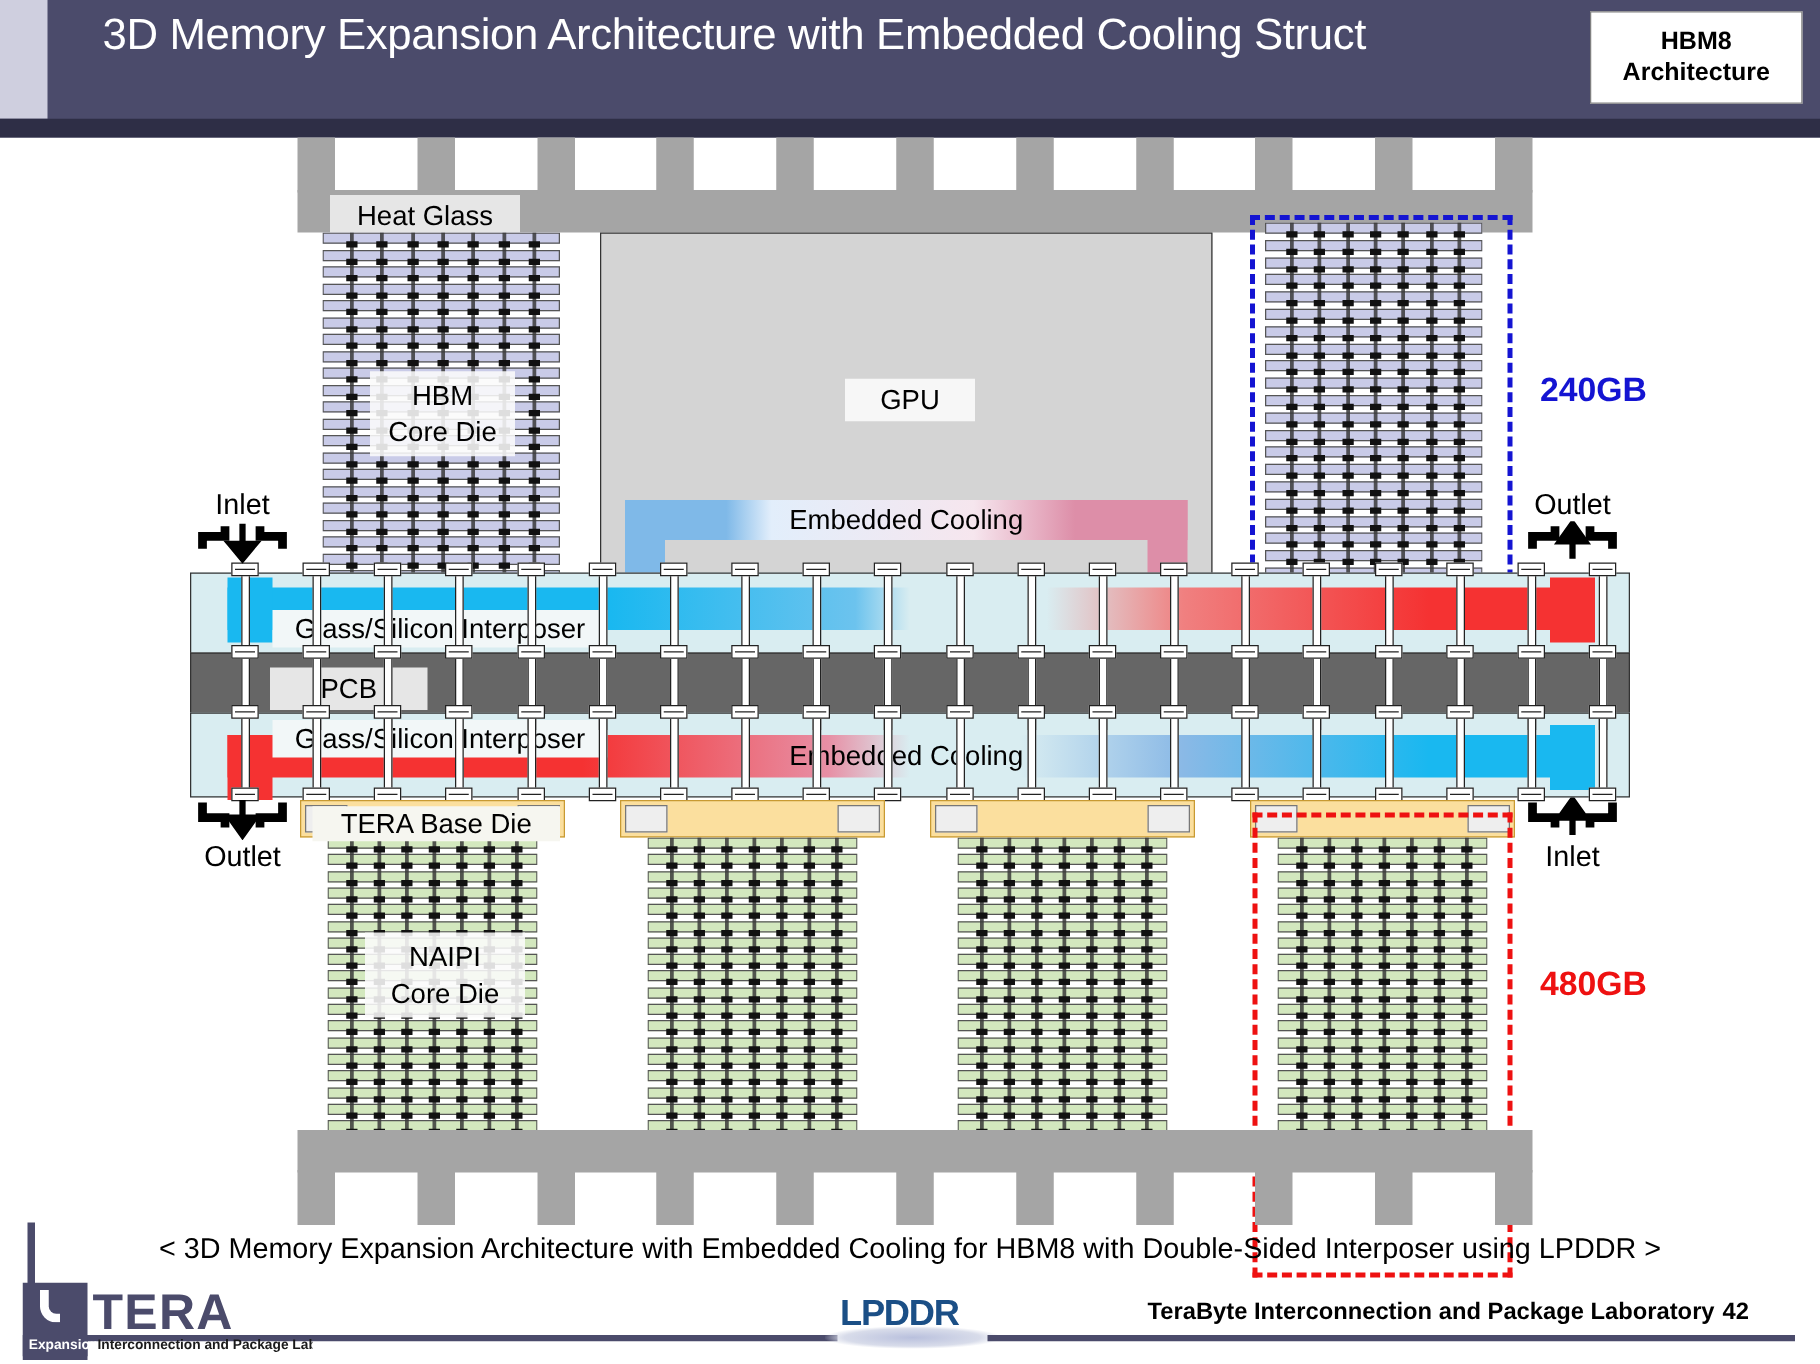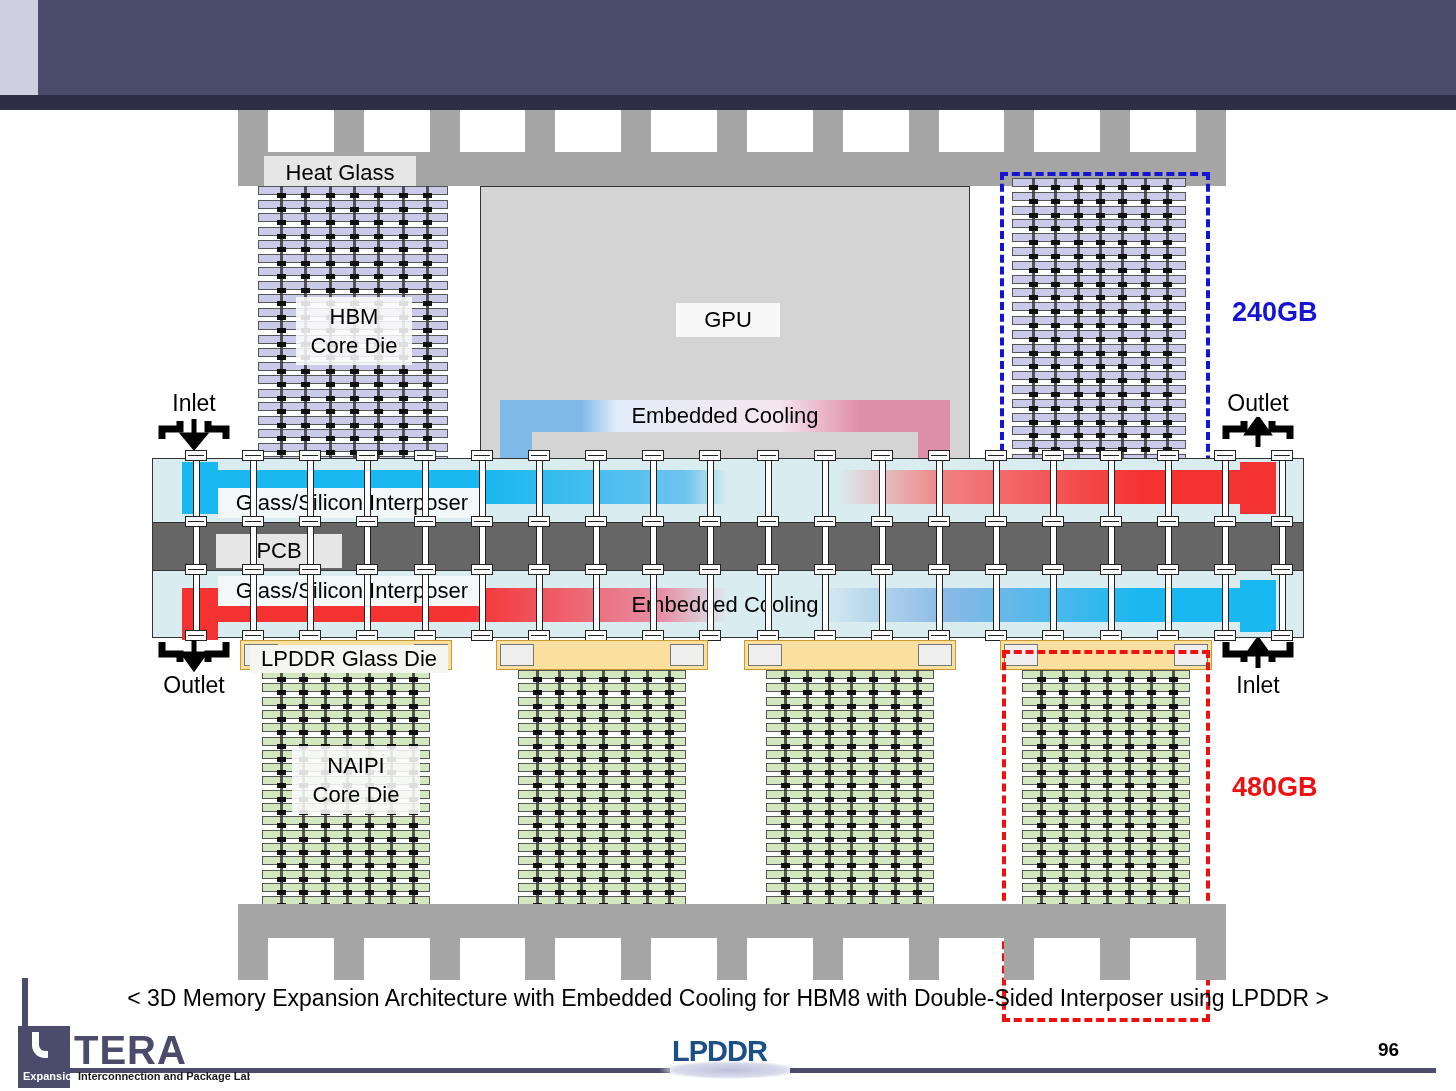--- a/index.html
+++ b/index.html
@@ -184,20 +184,25 @@
     position: absolute; left: 1378px; top: 18px;
     font-size: 19px; font-weight: bold; color: #000;
   }
 </style>
 </head>
 <body>
 
 <div id="header">
   <div id="header-left-strip"></div>
   <div id="title">
+    <span>3D Memory Expansion Architecture with Embedded Cooling Struct</span>
+  </div>
+  <div id="badge">
+    <span>HBM8</span>
+    <span>Architecture</span>
   </div>
   <div id="header-bottom-bar"></div>
 </div>
 
 <div id="canvas">
 
   <div class="hs-base" style="left:238px; top:42px; width:988px; height:34px;"></div>
   <div id="top-fins">
       <div class="hs-fin" style="left: 238px; top: 0px; width: 30px; height: 44px;"></div>
       <div class="hs-fin" style="left: 333.8px; top: 0px; width: 30px; height: 44px;"></div>
@@ -1491,21 +1496,21 @@
         <div class="bump" style="left: 147px; top: 153.3px;"></div>
         <div class="bump" style="left: 147px; top: 166.6px;"></div>
         <div class="bump" style="left: 147px; top: 179.9px;"></div>
         <div class="bump" style="left: 147px; top: 193.2px;"></div>
         <div class="bump" style="left: 147px; top: 206.5px;"></div>
         <div class="bump" style="left: 147px; top: 219.8px;"></div>
         <div class="bump" style="left: 147px; top: 233.1px;"></div>
         <div class="bump" style="left: 147px; top: 246.4px;"></div>
       </div>
     </div>
-  <div class="label-box" style="left:250px; top:535px; width:198px; height:28px; background:#f6f6f0;">LPDDR Glass Die</div>
+  <div class="label-box" style="left:250px; top:535px; width:198px; height:28px; background:#f6f6f0;">TERA Base Die</div>
   <div class="core-tag" style="left:292px; top:636px; width:128px; height:68px;">
     <span>NAIPI</span>
     <span>Core Die</span>
   </div>
   <div class="hl-box hl-red" style="left:1002px; top:540px; width:208px; height:372px;"></div>
   <div class="hl-label hl-label-red" style="left:1232px; top:662px;">480GB</div>
 
   <div class="hs-base" style="left:238px; top:794px; width:988px; height:34px;"></div>
   <div id="bottom-fins">
       <div class="hs-fin" style="left: 238px; top: 826px; width: 30px; height: 44px;"></div>
@@ -1574,14 +1579,15 @@
   <div id="tera-logo">
     <div id="tera-mark"></div>
     <div id="tera-j"></div>
     <div id="tera-word">TERA</div>
     <div id="tera-sub-hl"></div>
     <div id="tera-sub-word">Expansion</div>
     <div id="tera-sub" style="left:60px;">Interconnection and Package Laboratory</div>
   </div>
 
   <div id="naipi-logo">LPDDR</div>
-  <div id="footer-page">96</div>
+  <div id="footer-lab">TeraByte Interconnection and Package Laboratory</div>
+  <div id="footer-page">42</div>
 </div>
 
 </body></html>

